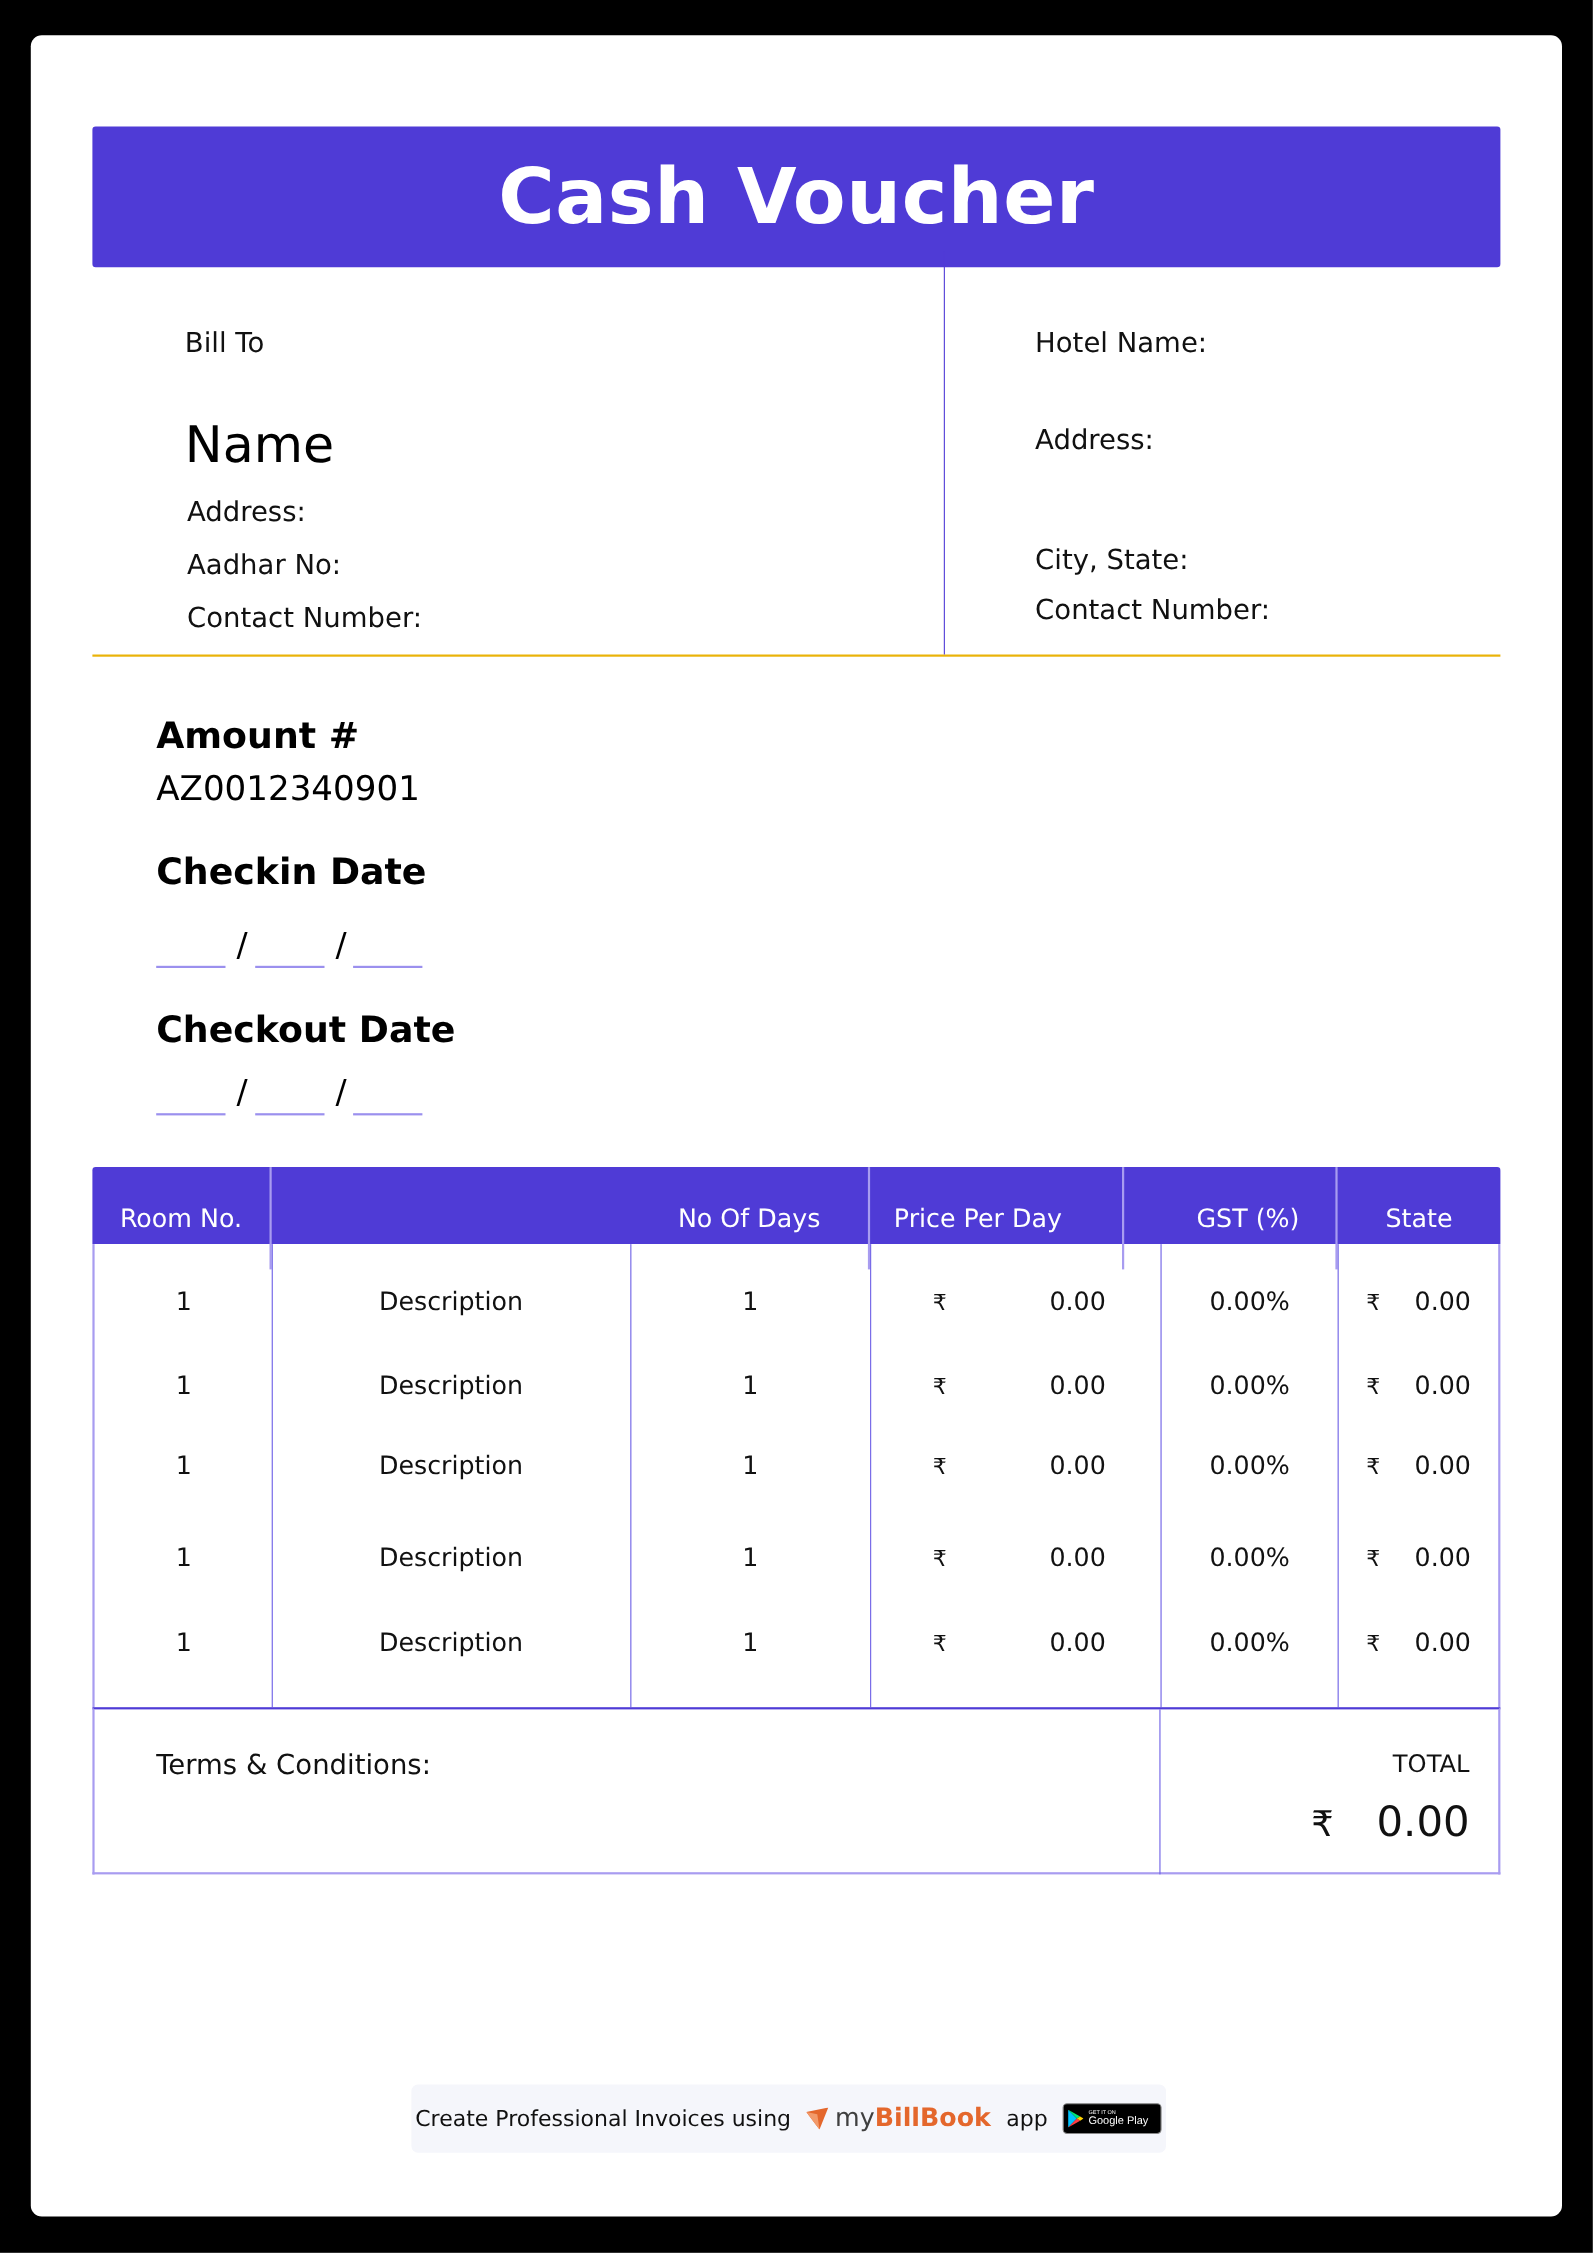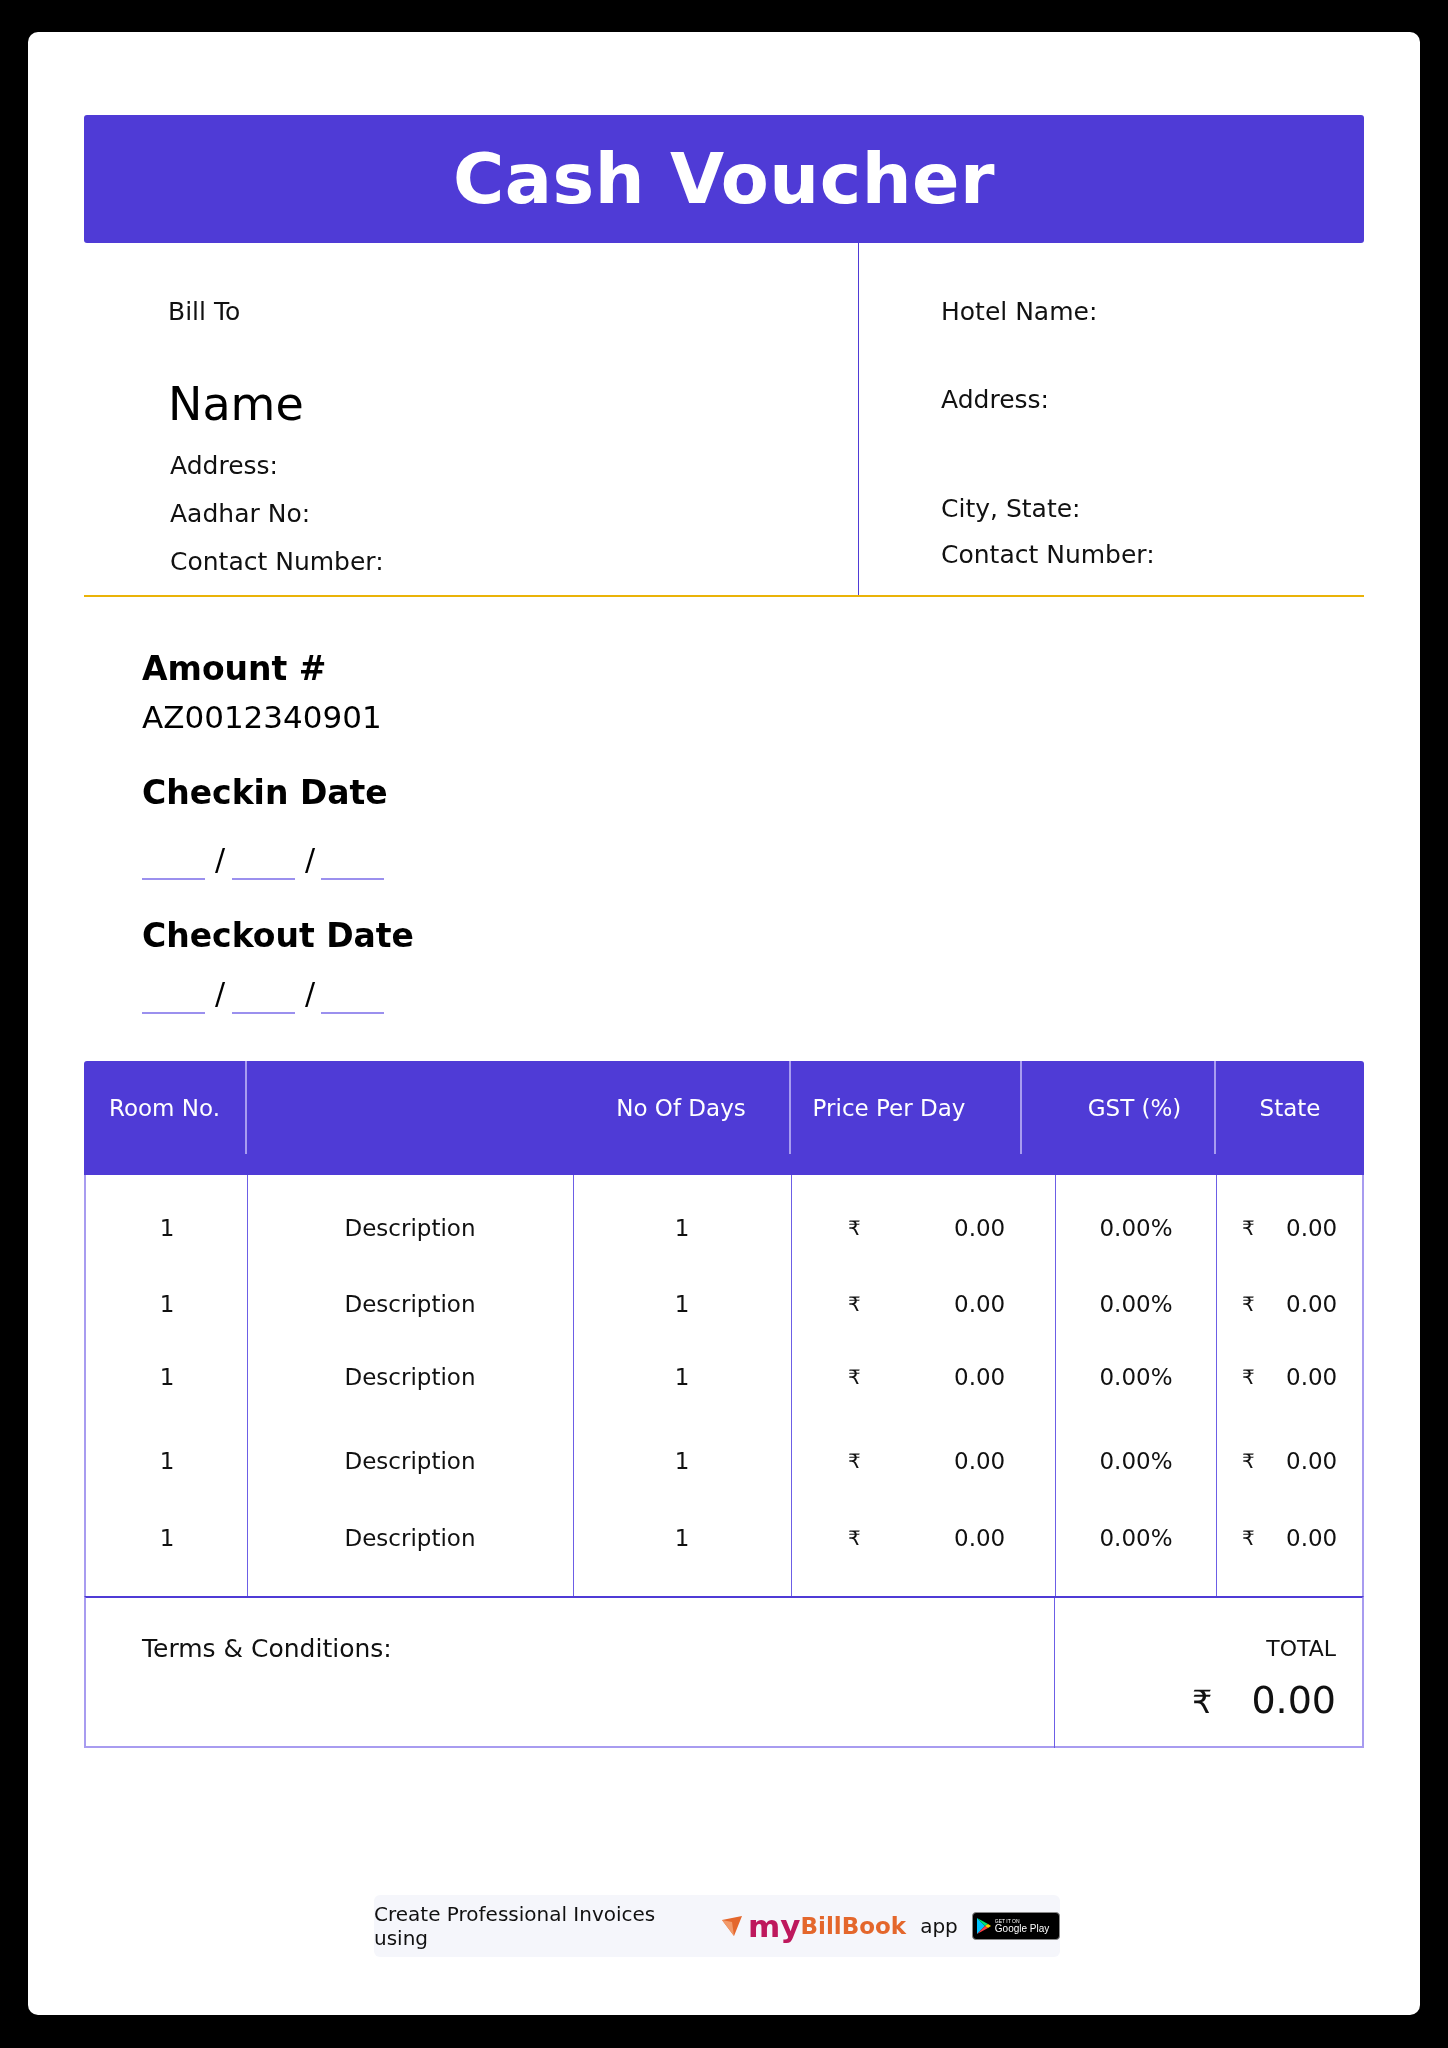--- a/index.html
+++ b/index.html
@@ -35,21 +35,21 @@
   .inv { font-size: 31px; color: #000; }
   .blank {
     position: absolute; height: 2px; background: #9b90ee; width: 63px;
   }
   .slash { font-size: 30px; color: #000; }
 
   .tbl {
     position: absolute; left: 56px; top: 1029px; width: 1280px;
   }
   .thead {
-    position: relative; height: 114px; background: #4f3bd6; border-radius: 3px 3px 0 0;
+    position: relative; height: 70px; background: #4f3bd6; border-radius: 3px 3px 0 0;
   }
   .th {
     position: absolute; top: 0; height: 93px; display: flex; align-items: center; justify-content: center;
     color: #fff; font-size: 23px; font-family: "DejaVu Sans", sans-serif;
     border-right: 2px solid #a89cf0; box-sizing: border-box;
   }
   .th.last { border-right: none; }
   .tbody {
     position: relative; height: 421px; border-left: 2px solid #a89cf0; border-right: 2px solid #a89cf0;
     box-sizing: border-box;
@@ -67,21 +67,21 @@
   }
   .tfoot .vsep { position: absolute; left: 968px; top: 0; width: 1px; height: 150px; background: #6c5ee6; }
 
   .promo {
     position: absolute; left: 346px; top: 1863px; width: 686px; height: 62px;
     background: #f5f6fb; border-radius: 6px;
     display: flex; align-items: center; justify-content: center; gap: 14px;
   }
   .promo .ptxt { font-size: 20px; color: #111; font-family: "DejaVu Sans", sans-serif; }
   .logo { display: flex; align-items: center; gap: 4px; }
-  .logo .my { font-size: 31px; font-weight: bold; color: #be185d; font-family: "DejaVu Sans", sans-serif; }
+  .logo .my { font-size: 23px; font-weight: normal; color: #404040; font-family: "DejaVu Sans", sans-serif; }
   .logo .bb { font-size: 23px; font-weight: bold; color: #e4672c; font-family: "DejaVu Sans", sans-serif; margin-left: -4px; }
   .gplay {
     width: 90px; height: 28px; background: #000; border-radius: 4px; border: 1px solid #888;
     display: flex; align-items: center; gap: 4px; padding: 0 4px; box-sizing: border-box;
   }
   .gplay .gtxt { display: flex; flex-direction: column; line-height: 1; color: #fff; }
   .gplay .small { font-size: 5px; }
   .gplay .big { font-size: 10px; }
 </style>
 </head>

